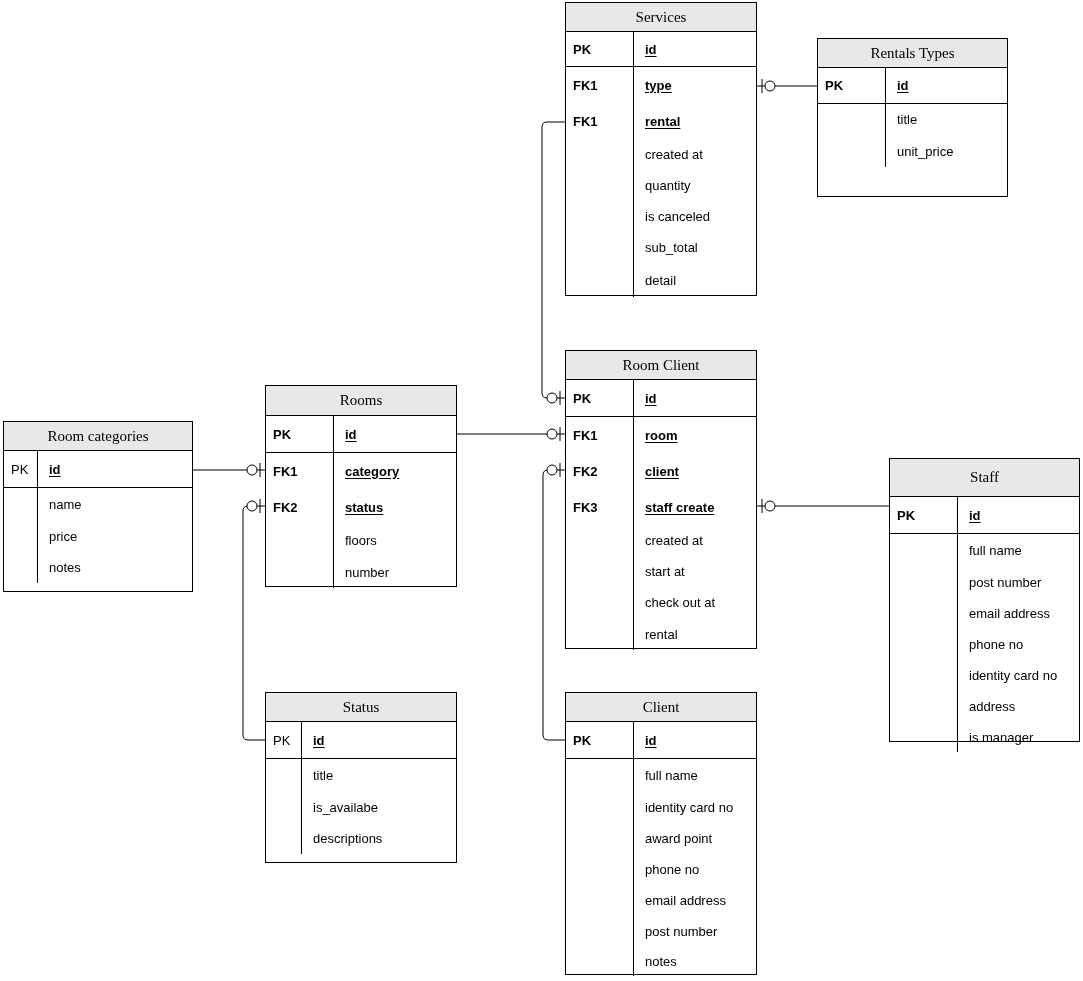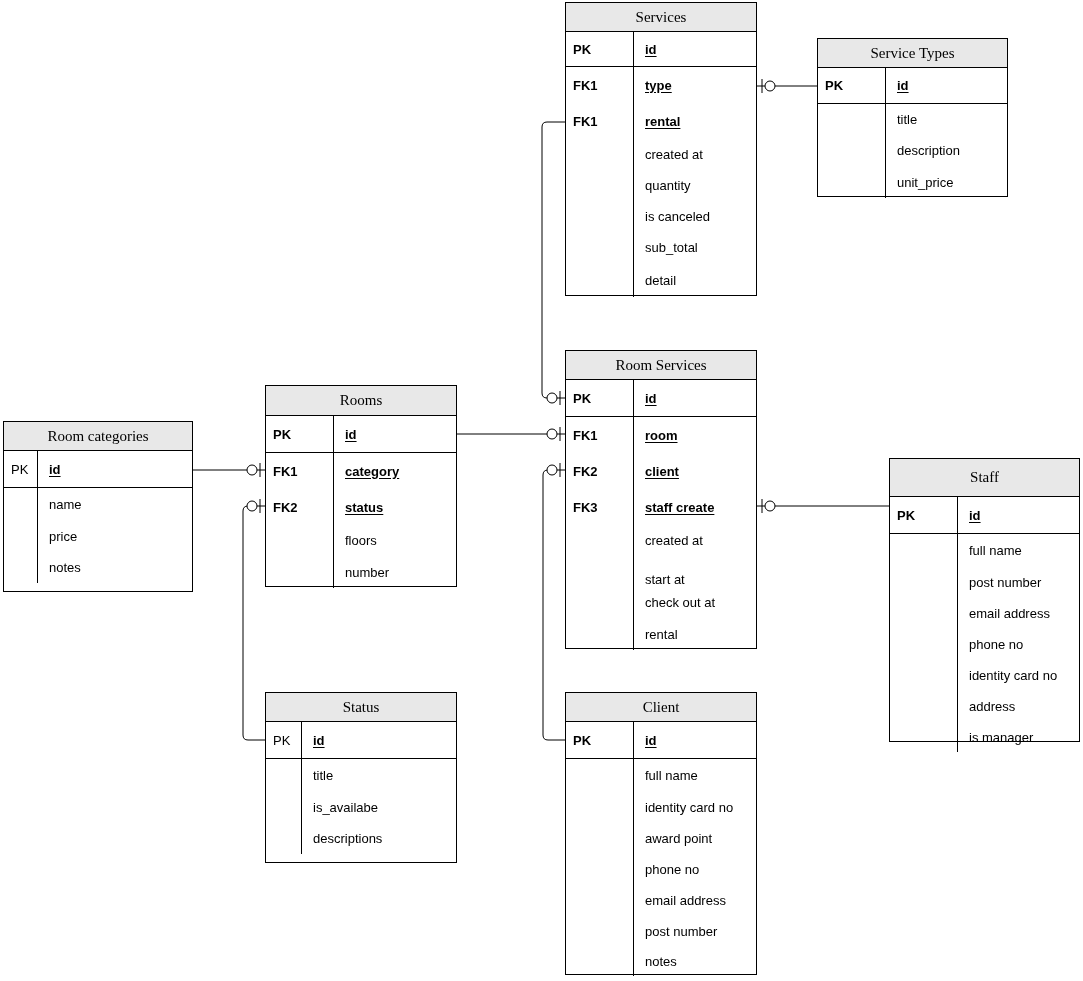--- a/index.html
+++ b/index.html
@@ -79,34 +79,30 @@
           <span class="kcell" style="width: 67px;"></span>
           <span class="ncell">sub_total</span>
         </div>
         <div class="er-row" style="height: 34px;">
           <span class="kcell" style="width: 67px;"></span>
           <span class="ncell">detail</span>
         </div>
       </div>
     </div>
     <div class="er-table" style="left: 817px; top: 38px; width: 191px; height: 159px;">
-      <div class="er-header" style="height: 29px;">Service Types</div>
+      <div class="er-header" style="height: 29px;">Rentals Types</div>
       <div class="er-body">
         <div class="er-divider" style="left: 67px;"></div>
         <div class="er-row sep" style="height: 36px;">
           <span class="kcell bold" style="width: 67px;">PK</span>
           <span class="ncell keyname">id</span>
         </div>
         <div class="er-row" style="height: 31px;">
           <span class="kcell" style="width: 67px;"></span>
           <span class="ncell">title</span>
-        </div>
-        <div class="er-row" style="height: 31px;">
-          <span class="kcell" style="width: 67px;"></span>
-          <span class="ncell">description</span>
         </div>
         <div class="er-row" style="height: 32px;">
           <span class="kcell" style="width: 67px;"></span>
           <span class="ncell">unit_price</span>
         </div>
       </div>
     </div>
     <div class="er-table" style="left: 265px; top: 385px; width: 192px; height: 202px;">
       <div class="er-header" style="height: 30px;">Rooms</div>
       <div class="er-body">
@@ -149,21 +145,21 @@
           <span class="kcell" style="width: 33px;"></span>
           <span class="ncell">price</span>
         </div>
         <div class="er-row" style="height: 31px;">
           <span class="kcell" style="width: 33px;"></span>
           <span class="ncell">notes</span>
         </div>
       </div>
     </div>
     <div class="er-table" style="left: 565px; top: 350px; width: 192px; height: 299px;">
-      <div class="er-header" style="height: 29px;">Room Services</div>
+      <div class="er-header" style="height: 29px;">Room Client</div>
       <div class="er-body">
         <div class="er-divider" style="left: 67px;"></div>
         <div class="er-row sep" style="height: 37px;">
           <span class="kcell bold" style="width: 67px;">PK</span>
           <span class="ncell keyname">id</span>
         </div>
         <div class="er-row" style="height: 36px;">
           <span class="kcell bold" style="width: 67px;">FK1</span>
           <span class="ncell keyname">room</span>
         </div>
@@ -172,21 +168,21 @@
           <span class="ncell keyname">client</span>
         </div>
         <div class="er-row" style="height: 36px;">
           <span class="kcell bold" style="width: 67px;">FK3</span>
           <span class="ncell keyname">staff create</span>
         </div>
         <div class="er-row" style="height: 31px;">
           <span class="kcell" style="width: 67px;"></span>
           <span class="ncell">created at</span>
         </div>
-        <div class="er-row" style="height: 31px; align-items: flex-end;">
+        <div class="er-row" style="height: 31px;">
           <span class="kcell" style="width: 67px;"></span>
           <span class="ncell">start at</span>
         </div>
         <div class="er-row" style="height: 31px;">
           <span class="kcell" style="width: 67px;"></span>
           <span class="ncell">check out at</span>
         </div>
         <div class="er-row" style="height: 32px;">
           <span class="kcell" style="width: 67px;"></span>
           <span class="ncell">rental</span>

